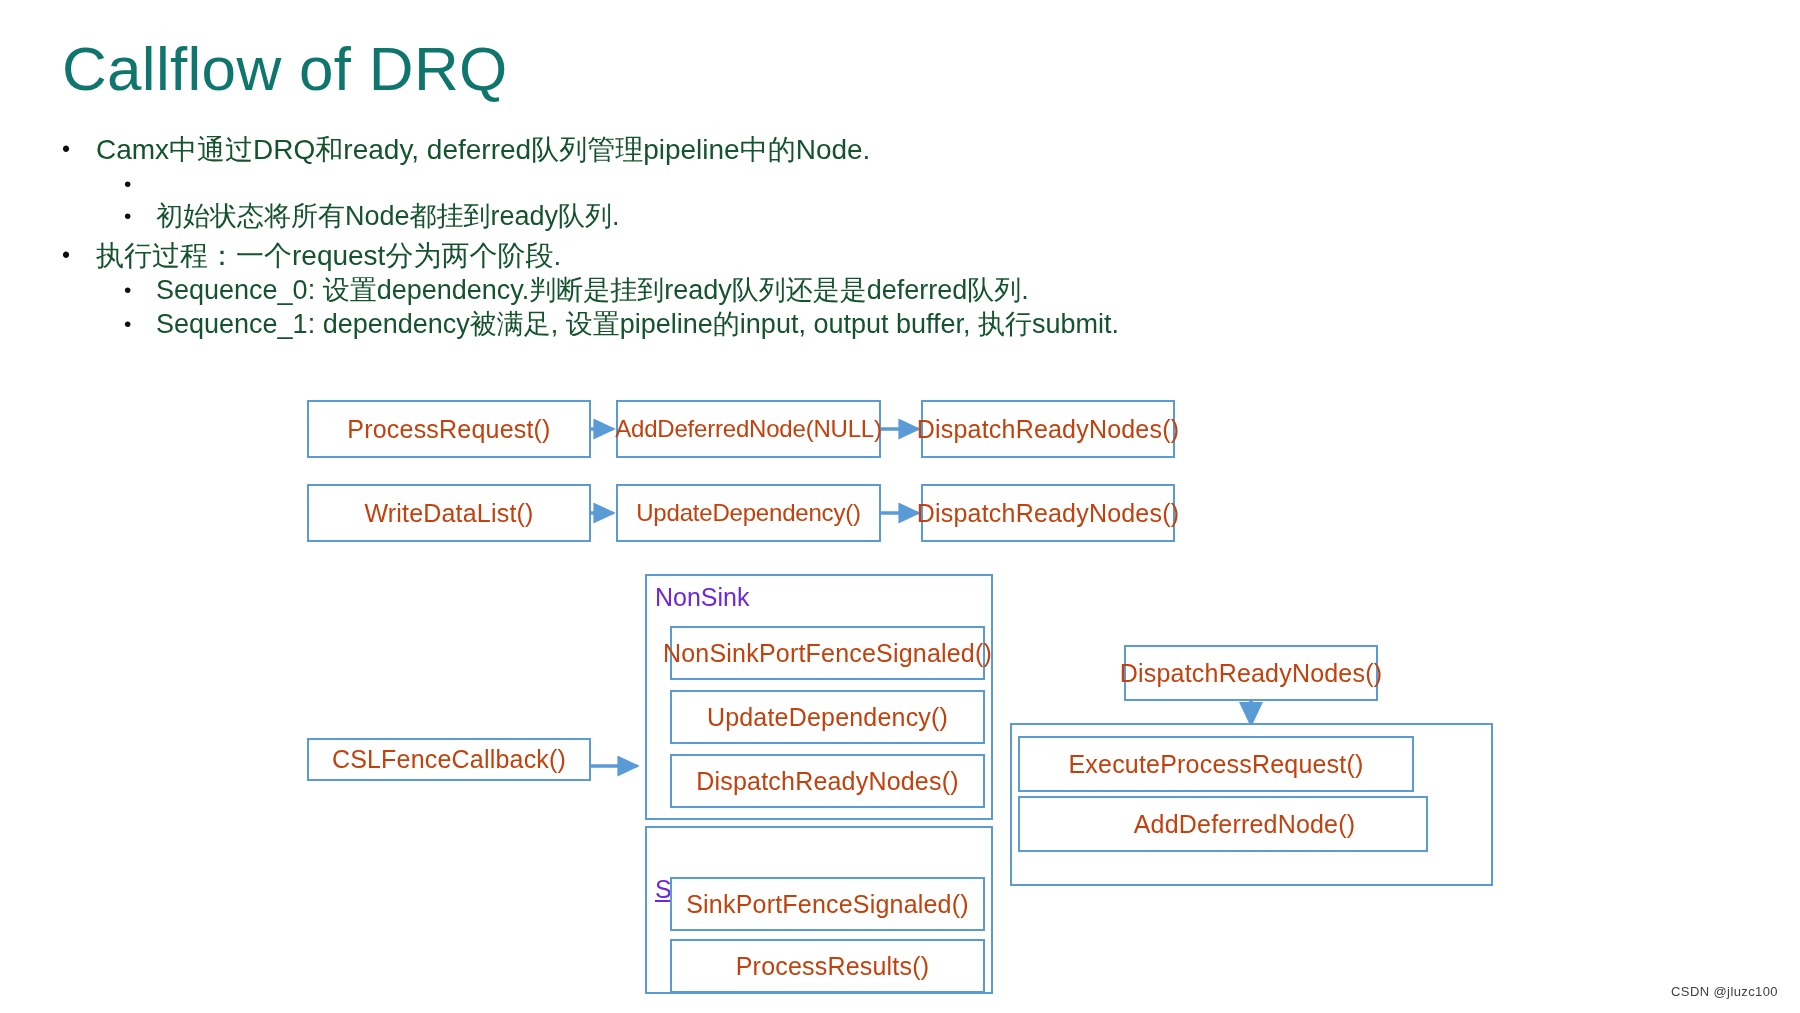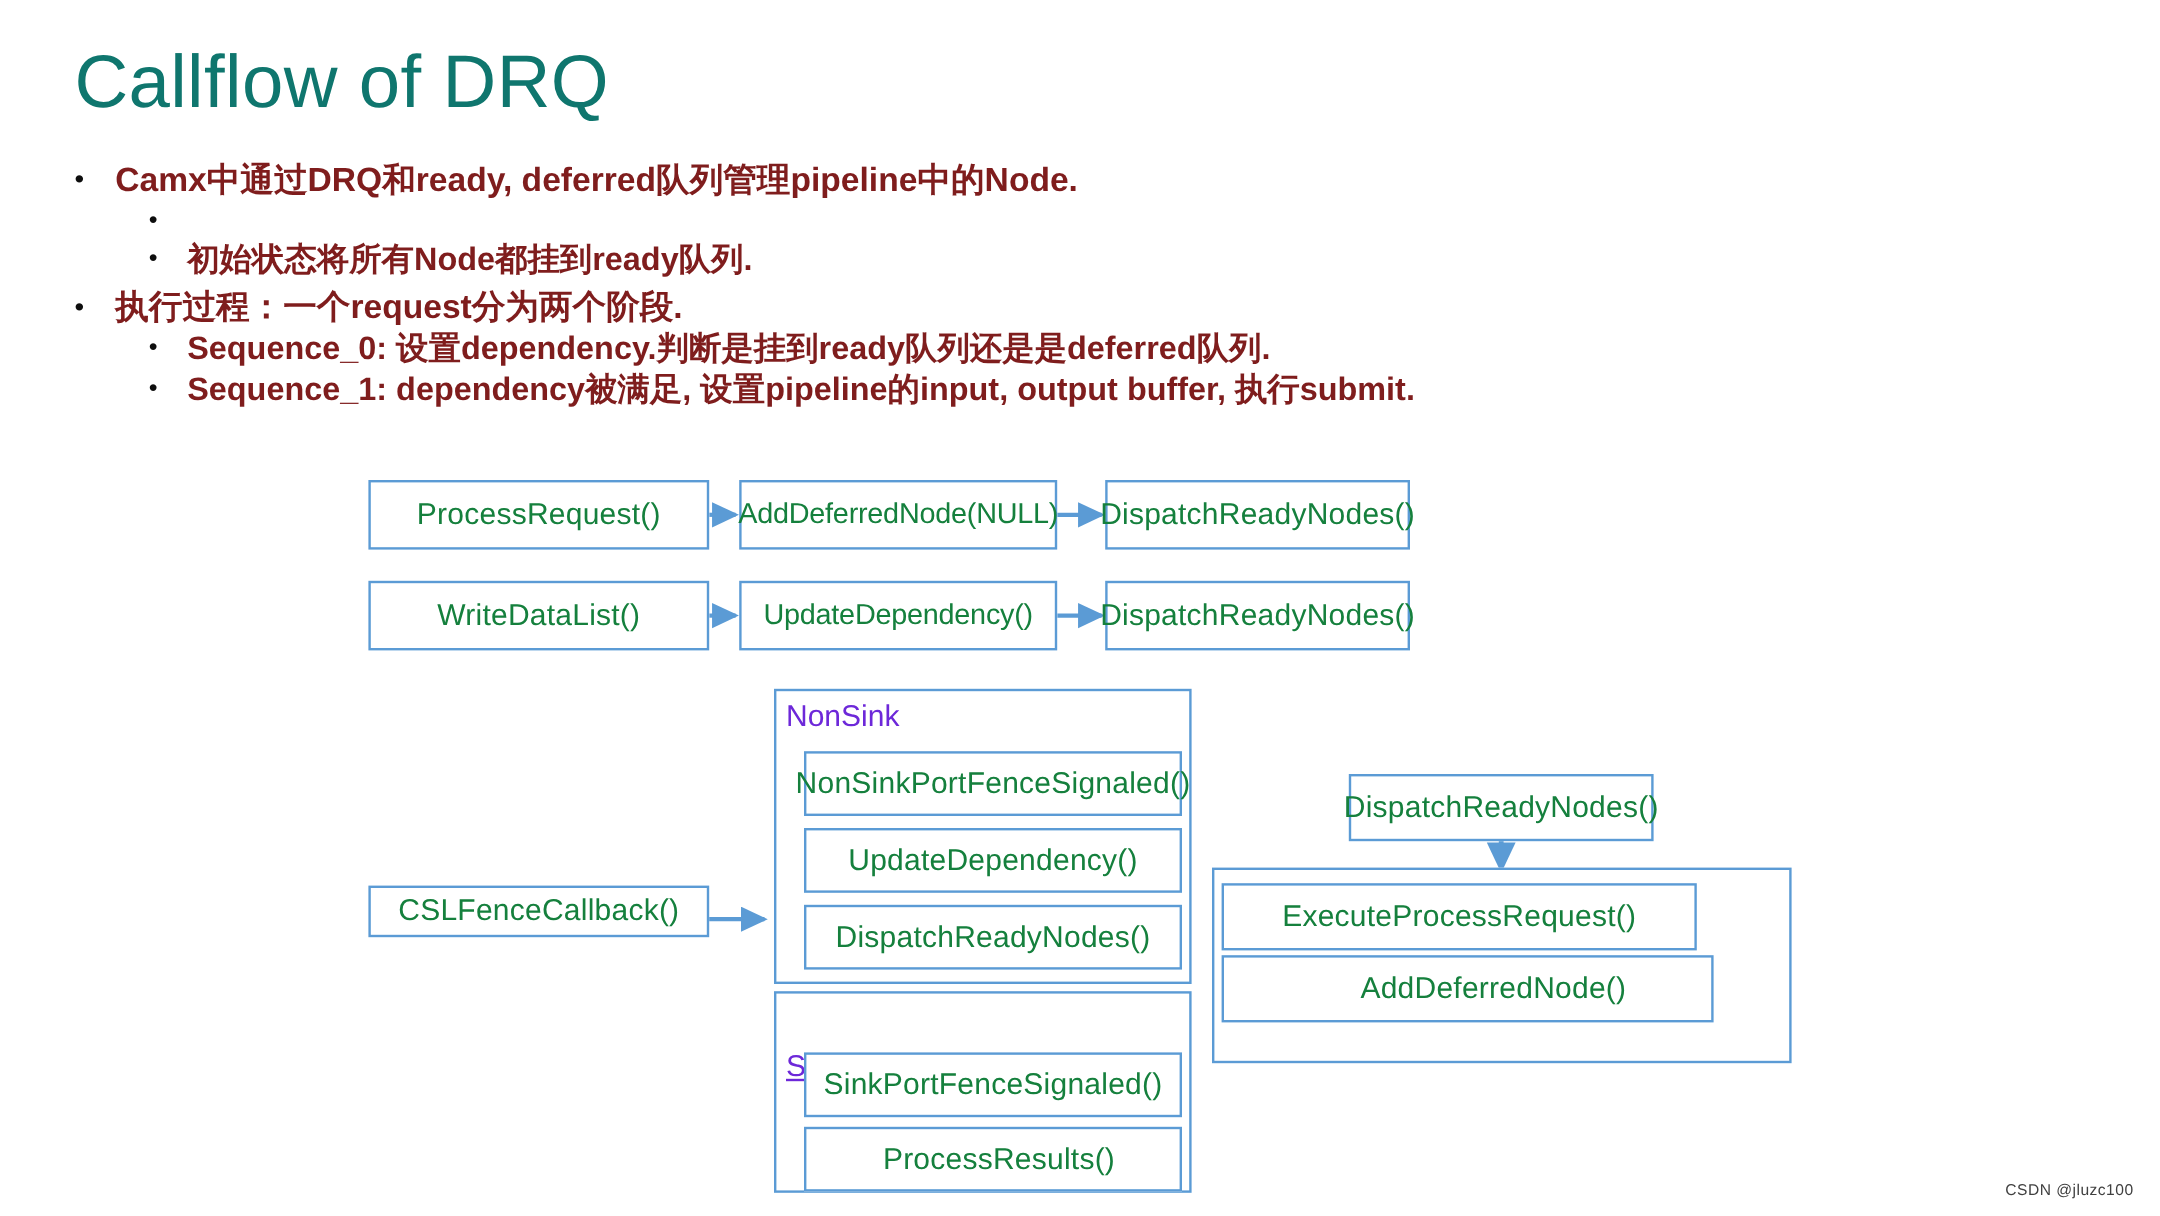--- a/index.html
+++ b/index.html
@@ -45,22 +45,21 @@
     line-height: 1.0;
   }
   .bl .dot {
     flex: 0 0 auto;
     text-align: left;
     color: #0d0d0d;
   }
   .bl .txt {
     flex: 0 1 auto;
     white-space: nowrap;
-    color: #7f1d1d;
-    font-weight: bold;
+    color: #14532d;
   }
   .lvl1 {
     font-size: 28px;
     margin-bottom: 7px;
   }
   .lvl1 .dot { width: 34px; font-size: 23px; line-height: 1.15; }
   .lvl2 {
     font-size: 27px;
     margin-left: 62px;
     margin-bottom: 7px;
@@ -73,21 +72,21 @@
     left: 0;
     top: 0;
     width: 1800px;
     height: 1013px;
   }
   .node {
     position: absolute;
     box-sizing: border-box;
     border: 2px solid #5b9bd5;
     background: #ffffff;
-    color: #15803d;
+    color: #c2410c;
     display: flex;
     align-items: center;
     justify-content: center;
     font-size: 25px;
     font-weight: 400;
     letter-spacing: 0.2px;
     white-space: nowrap;
   }
   .node.narrowfont {
     font-size: 24px;

